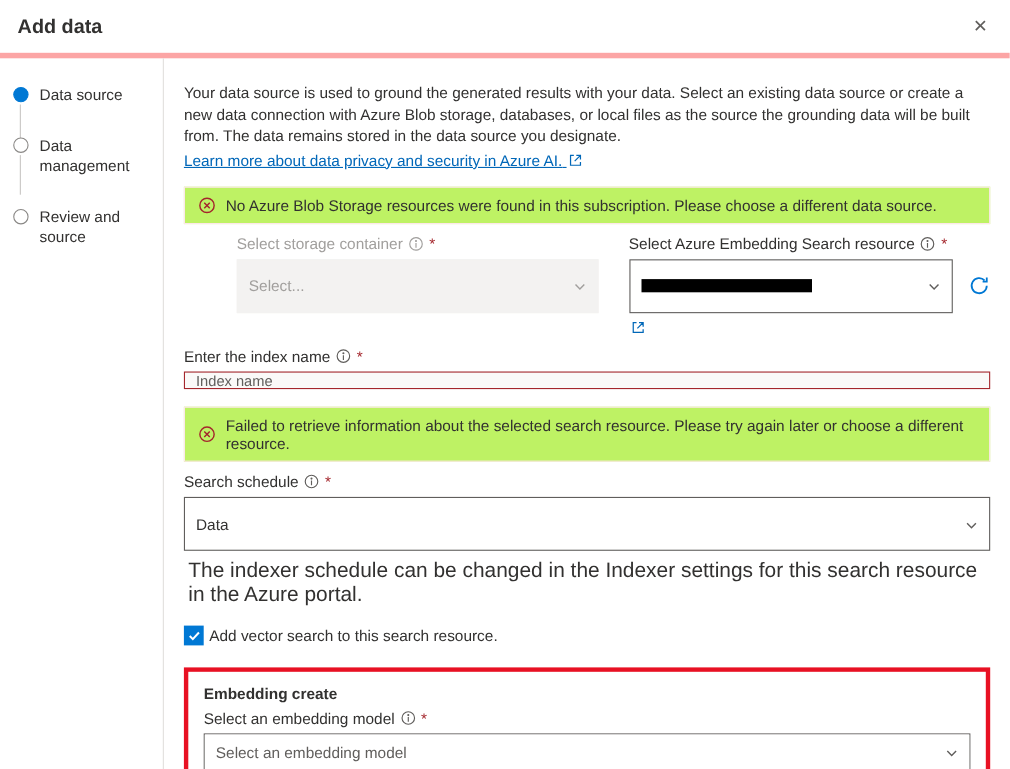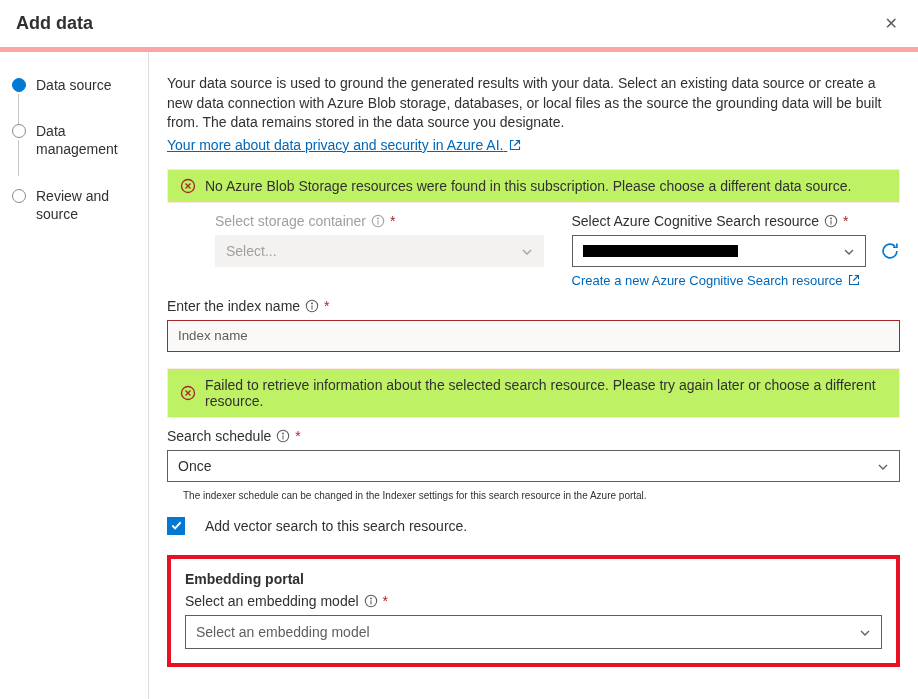--- a/index.html
+++ b/index.html
@@ -26,31 +26,31 @@
 .ext-icon { display: inline-block; width: 12px; height: 12px; vertical-align: -1px; margin-left: 2px; }
 .ext-icon svg { width: 12px; height: 12px; }
 .alert { background: #bef264; border: 1px solid #fde7e9; padding: 8px 12px; margin: 16px 0 10px; display: flex; gap: 9px; align-items: center; font-size: 14px; }
 .alert-icon { width: 16px; height: 16px; flex-shrink: 0; }
 .form-row { display: flex; gap: 28px; margin-bottom: 6px; padding-left: 48px; }
 .form-col { flex: 1; display: flex; flex-direction: column; }
 .label { font-size: 14px; color: #323130; margin-bottom: 6px; display: flex; align-items: center; gap: 5px; }
 .label.disabled { color: #a19f9d; }
 .info-icon { width: 14px; height: 14px; display: inline-block; }
 .req { color: #a4262c; }
-.select { border: 1px solid #605e5c; height: 32px; display: flex; align-items: center; justify-content: space-between; padding: 0 10px; background: #fff; cursor: pointer; }
+.select { border: 1px solid #605e5c; height: 49px; display: flex; align-items: center; justify-content: space-between; padding: 0 10px; background: #fff; cursor: pointer; }
 .select.disabled { background: #f3f2f1; border-color: #f3f2f1; color: #a19f9d; cursor: default; }
 .chevron { width: 12px; height: 12px; }
 .select-with-refresh { display: flex; gap: 14px; align-items: center; }
 .select-with-refresh .select { flex: 1; }
 .refresh-btn { width: 20px; height: 20px; cursor: pointer; color: #0078d4; }
 .sublink { font-size: 13px; margin-top: 6px; }
-.input { border: 1px solid #a4262c; height: 32px; padding: 0 10px; width: 100%; background: #faf9f8; color: #605e5c; }
+.input { border: 1px solid #a4262c; height: 16px; padding: 0 10px; width: 100%; background: #faf9f8; color: #605e5c; }
 .input::placeholder { color: #605e5c; }
-.helper { font-size: 10px; color: #323130; margin: 8px 16px 16px; }
-.checkbox-row { display: flex; align-items: center; gap: 20px; margin-bottom: 20px; }
+.helper { font-size: 19px; color: #323130; margin: 8px 4px 16px; }
+.checkbox-row { display: flex; align-items: center; gap: 5px; margin-bottom: 20px; }
 .checkbox { width: 18px; height: 18px; background: #0078d4; display: flex; align-items: center; justify-content: center; cursor: pointer; }
 .checkbox svg { width: 13px; height: 13px; }
 .red-box { border: 4px solid #e81123; padding: 12px 14px 14px; }
 .red-box h3 { font-size: 14px; font-weight: 700; margin-bottom: 6px; }
 .red-box .sub { font-size: 14px; margin-bottom: 12px; }
 .dropdown-open { border: 1px solid #605e5c; }
 .dropdown-selected { height: 32px; display: flex; align-items: center; justify-content: space-between; padding: 0 10px; background: #fff; color: #605e5c; }
 .redact { background: #000; display: inline-block; width: 155px; height: 12px; }
 </style>
 </head>
@@ -75,21 +75,21 @@
     </div>
     <div class="step">
       <div class="bullet inactive"></div>
       <div class="step-label">Review and source</div>
     </div>
   </nav>
 
   <main class="content">
     <p class="desc">Your data source is used to ground the generated results with your data. Select an existing data source or create a new data connection with Azure Blob storage, databases, or local files as the source the grounding data will be built from. The data remains stored in the data source you designate.</p>
     <a class="link">
-      <span>Your more about data privacy and security in Azure AI.</span>
+      <span>Learn more about data privacy and security in Azure AI.</span>
       <span class="ext-icon"><svg viewBox="0 0 16 16" fill="none" stroke="#0067b8" stroke-width="1.5">
             <path d="M6 2H2v12h12v-4M9 2h5v5M14 2L7 9"></path>
           </svg></span>
     </a>
 
     <div class="alert">
       <span class="alert-icon"><svg viewBox="0 0 16 16" fill="none" stroke="#a4262c" stroke-width="1.3">
             <circle cx="8" cy="8" r="6.5"></circle>
             <path d="M5.5 5.5l5 5M10.5 5.5l-5 5"></path>
           </svg></span>
@@ -109,41 +109,40 @@
         </div>
         <div class="select disabled">
           <span>Select...</span>
           <span class="chevron"><svg viewBox="0 0 12 12" fill="none" stroke="#a19f9d" stroke-width="1.3">
                 <path d="M2 4l4 4 4-4"></path>
               </svg></span>
         </div>
       </div>
       <div class="form-col">
         <div class="label">
-          <span>Select Azure Cognitive Search resource</span>
+          <span>Select Azure Embedding Search resource</span>
           <span class="info-icon"><svg viewBox="0 0 16 16" fill="none" stroke="#605e5c" stroke-width="1.2">
                 <circle cx="8" cy="8" r="6.5"></circle>
                 <circle cx="8" cy="5" r="0.5" fill="#605e5c"></circle>
                 <path d="M8 7v5"></path>
               </svg></span>
           <span class="req">*</span>
         </div>
         <div class="select-with-refresh">
           <div class="select">
             <span class="redact"></span>
             <span class="chevron"><svg viewBox="0 0 12 12" fill="none" stroke="#605e5c" stroke-width="1.3">
                   <path d="M2 4l4 4 4-4"></path>
                 </svg></span>
           </div>
           <span class="refresh-btn"><svg viewBox="0 0 16 16" fill="none" stroke="#0078d4" stroke-width="1.3">
                 <path d="M13.5 8a5.5 5.5 0 1 1-1.6-3.9M13.5 2v3h-3"></path>
               </svg></span>
         </div>
         <a class="link-noline sublink">
-          <span>Create a new Azure Cognitive Search resource</span>
           <span class="ext-icon"><svg viewBox="0 0 16 16" fill="none" stroke="#0067b8" stroke-width="1.5">
                 <path d="M6 2H2v12h12v-4M9 2h5v5M14 2L7 9"></path>
               </svg></span>
         </a>
       </div>
     </div>
 
     <div style="margin-top:10px">
       <div class="label">
         <span>Enter the index name</span>
@@ -168,38 +167,38 @@
     <div class="label">
       <span>Search schedule</span>
       <span class="info-icon"><svg viewBox="0 0 16 16" fill="none" stroke="#605e5c" stroke-width="1.2">
             <circle cx="8" cy="8" r="6.5"></circle>
             <circle cx="8" cy="5" r="0.5" fill="#605e5c"></circle>
             <path d="M8 7v5"></path>
           </svg></span>
       <span class="req">*</span>
     </div>
     <div class="select">
-      <span>Once</span>
+      <span>Data</span>
       <span class="chevron"><svg viewBox="0 0 12 12" fill="none" stroke="#605e5c" stroke-width="1.3">
             <path d="M2 4l4 4 4-4"></path>
           </svg></span>
     </div>
     <p class="helper">The indexer schedule can be changed in the Indexer settings for this search resource in the Azure portal.</p>
 
     <div class="checkbox-row">
       <div class="checkbox">
         <svg viewBox="0 0 14 14" fill="none" stroke="#fff" stroke-width="2">
             <path d="M2.5 7l3 3 6-6.5"></path>
           </svg>
       </div>
       <span>Add vector search to this search resource.</span>
     </div>
 
     <div class="red-box">
-      <h3>Embedding portal</h3>
+      <h3>Embedding create</h3>
       <div class="label">
         <span>Select an embedding model</span>
         <span class="info-icon"><svg viewBox="0 0 16 16" fill="none" stroke="#605e5c" stroke-width="1.2">
               <circle cx="8" cy="8" r="6.5"></circle>
               <circle cx="8" cy="5" r="0.5" fill="#605e5c"></circle>
               <path d="M8 7v5"></path>
             </svg></span>
         <span class="req">*</span>
       </div>
       <div class="dropdown-open">

